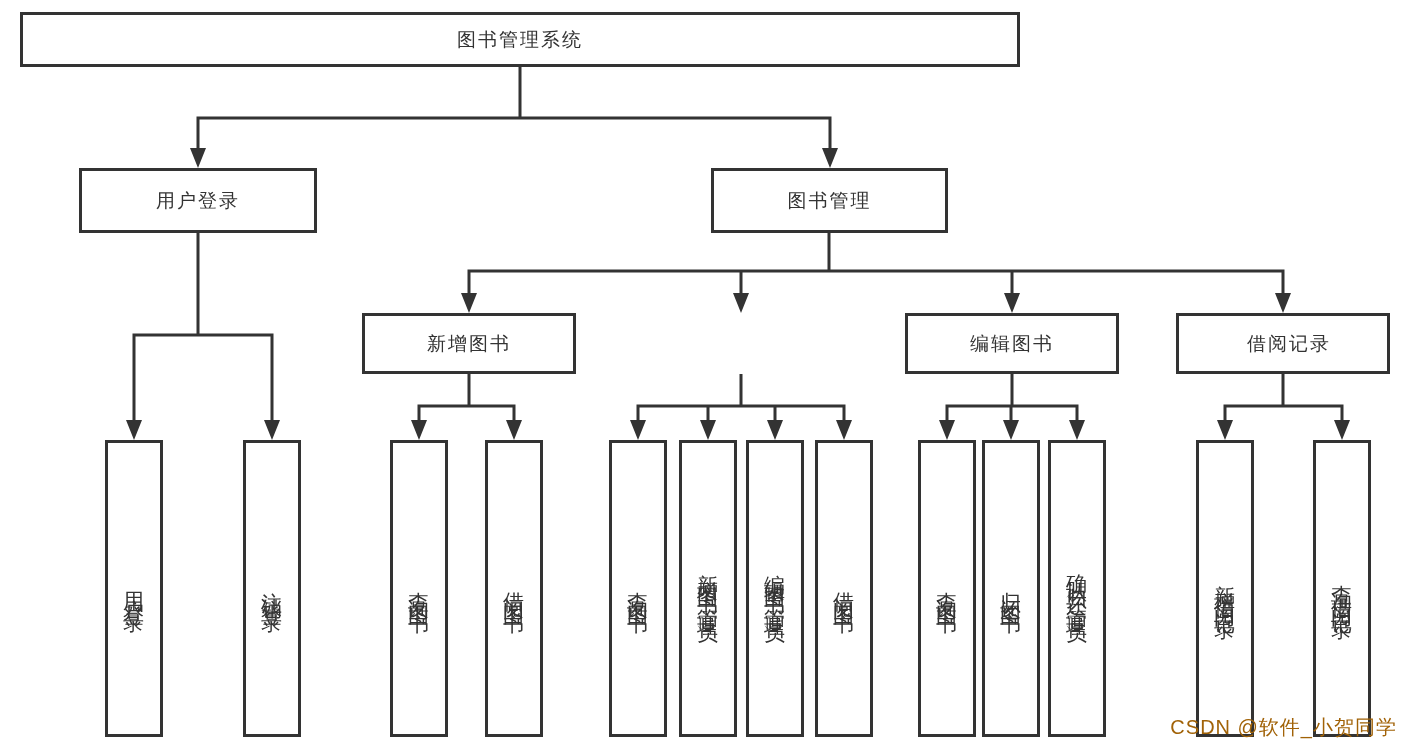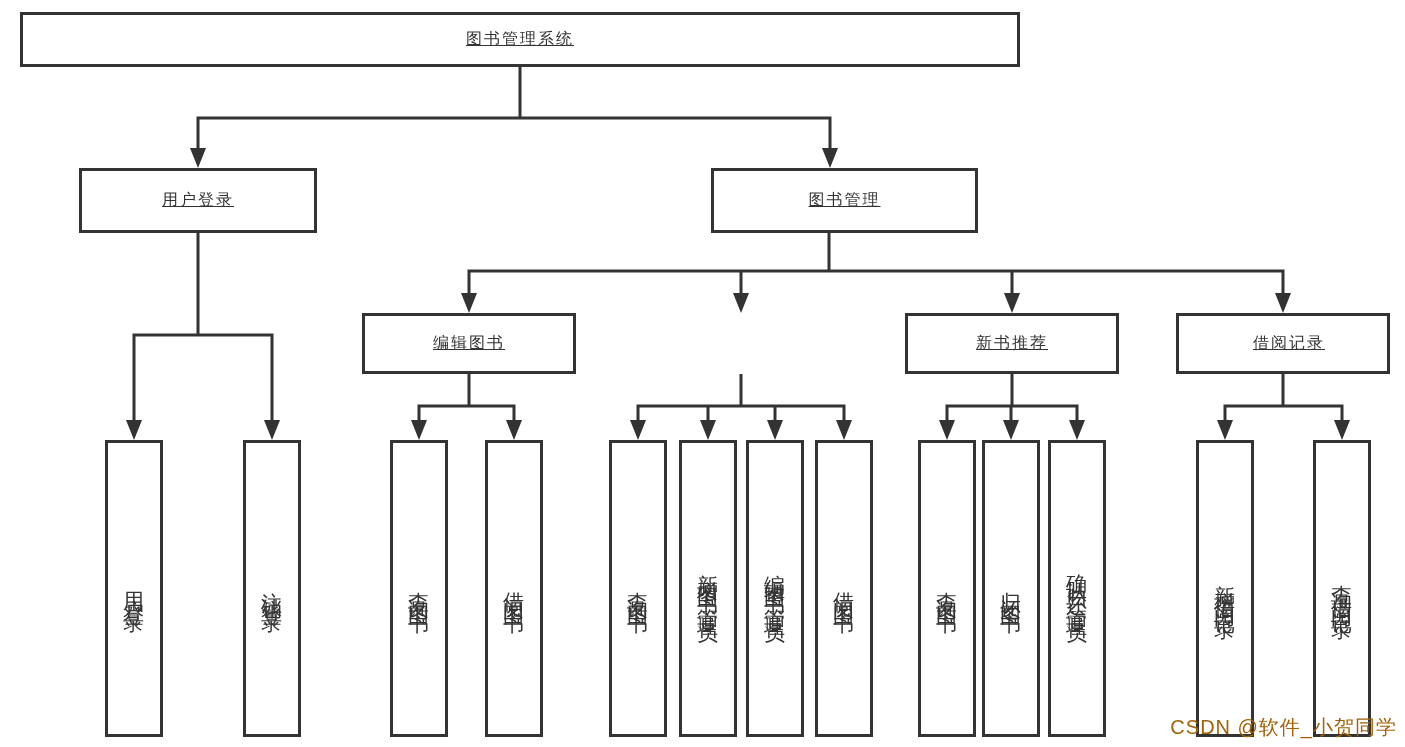--- a/index.html
+++ b/index.html
@@ -26,23 +26,22 @@
     box-sizing: border-box;
     border: 3px solid #333333;
     background: #ffffff;
     color: #333333;
     display: flex;
     align-items: center;
     justify-content: center;
     z-index: 2;
   }
   .hbox {
-    font-size: 16px;
+    font-size: 19px;
     letter-spacing: 2px;
-    text-decoration: underline;
   }
   .root {
     left: 20px; top: 12px;
     width: 1000px; height: 55px;
   }
   .lvl2 {
     top: 168px; height: 65px;
   }
   .lvl3 {
     top: 313px; height: 61px;
@@ -107,24 +106,24 @@
       M939 420 L955 420 L947 440 Z
       M1003 420 L1019 420 L1011 440 Z
       M1069 420 L1085 420 L1077 440 Z
       M1217 420 L1233 420 L1225 440 Z
       M1334 420 L1350 420 L1342 440 Z"></path>
   </svg>
 
   <div class="box hbox root">图书管理系统</div>
 
   <div class="box hbox lvl2" style="left:79px;width:238px;">用户登录</div>
-  <div class="box hbox lvl2" style="left:711px;width:267px;">图书管理</div>
+  <div class="box hbox lvl2" style="left:711px;width:237px;">图书管理</div>
 
-  <div class="box hbox lvl3" style="left:362px;">编辑图书</div>
-  <div class="box hbox lvl3" style="left:905px;">新书推荐</div>
+  <div class="box hbox lvl3" style="left:362px;">新增图书</div>
+  <div class="box hbox lvl3" style="left:905px;">编辑图书</div>
   <div class="box hbox lvl3" style="left:1176px;padding-left:12px;">借阅记录</div>
 
   <div class="box vbox" style="left:105px;">用户登录</div>
   <div class="box vbox" style="left:243px;">注销登录</div>
 
   <div class="box vbox" style="left:390px;">查询图书</div>
   <div class="box vbox" style="left:485px;">借阅图书</div>
 
   <div class="box vbox" style="left:609px;">查询图书</div>
   <div class="box vbox" style="left:679px;">新增图书（管理员）</div>

